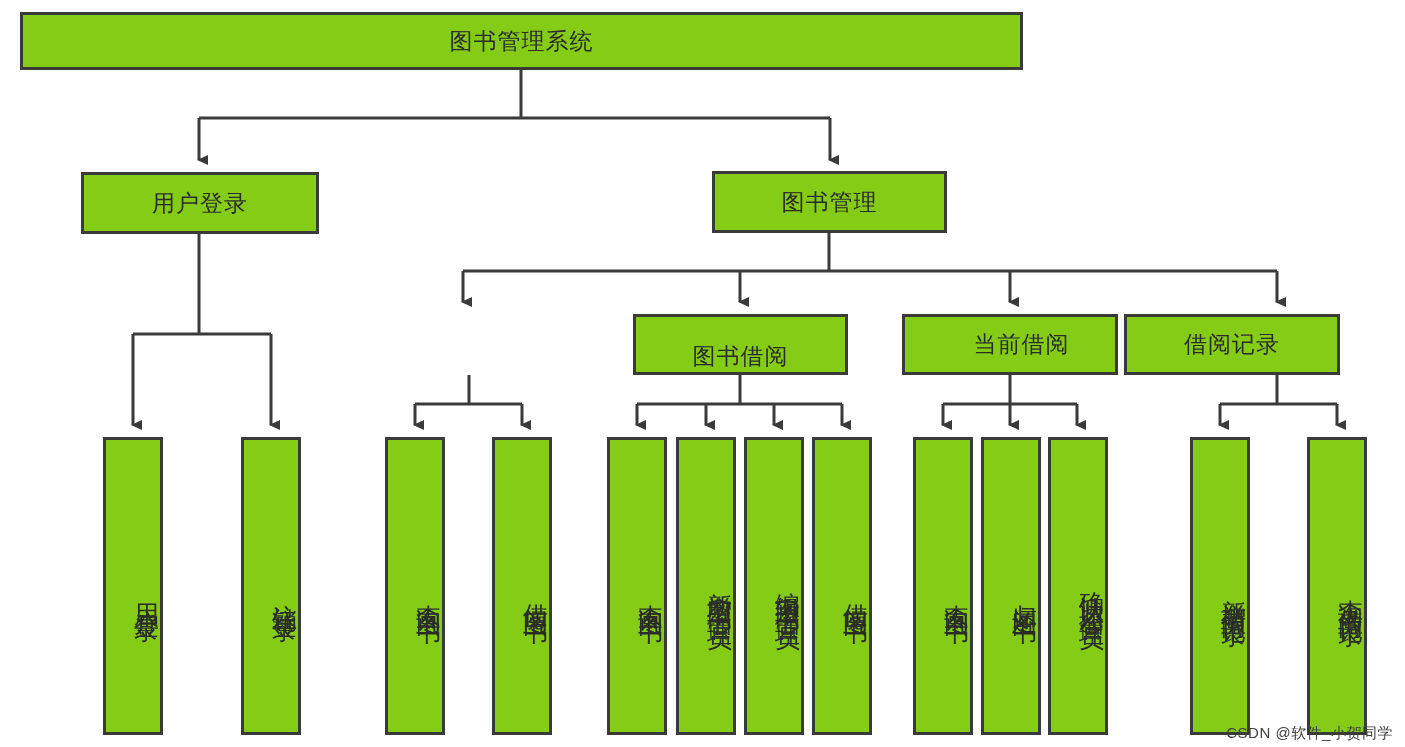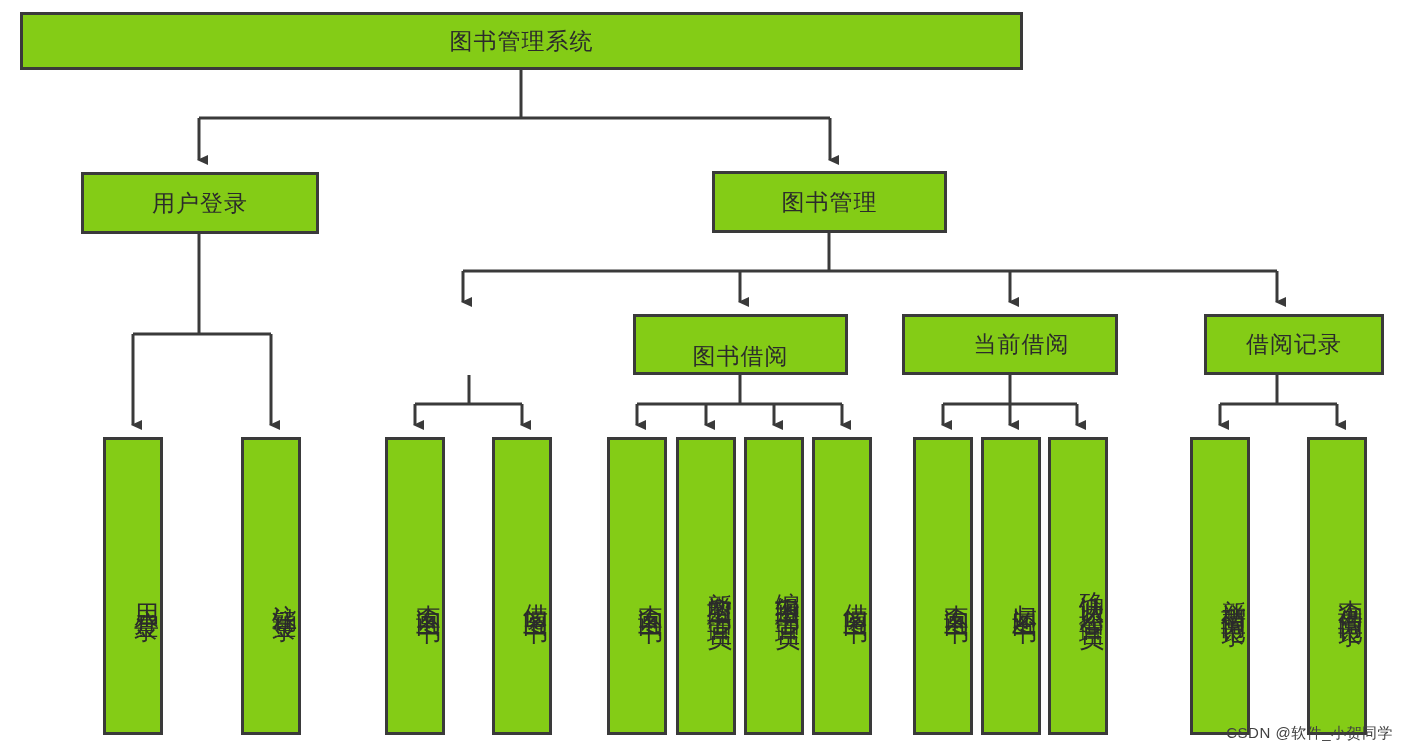--- a/index.html
+++ b/index.html
@@ -129,21 +129,21 @@
   <div class="node horiz" style="left:712px; top:171px; width:235px; height:62px;">
     <span class="label">图书管理</span>
   </div>
 
   <div class="node horiz" style="left:633px; top:314px; width:215px; height:61px;align-items:flex-end;">
     <span class="label">图书借阅</span>
   </div>
   <div class="node horiz" style="left:902px; top:314px; width:216px; height:61px;padding-left:23px;">
     <span class="label">当前借阅</span>
   </div>
-  <div class="node horiz" style="left:1204px; top:314px; width:180px; height:61px;">
+  <div class="node horiz" style="left:1124px; top:314px; width:216px; height:61px;">
     <span class="label">借阅记录</span>
   </div>
 
   <div class="node vert" style="left:103px; top:437px; width:60px; height:298px;">
     <span class="label">用户登录</span>
   </div>
   <div class="node vert" style="left:241px; top:437px; width:60px; height:298px;">
     <span class="label">注销登录</span>
   </div>
 

